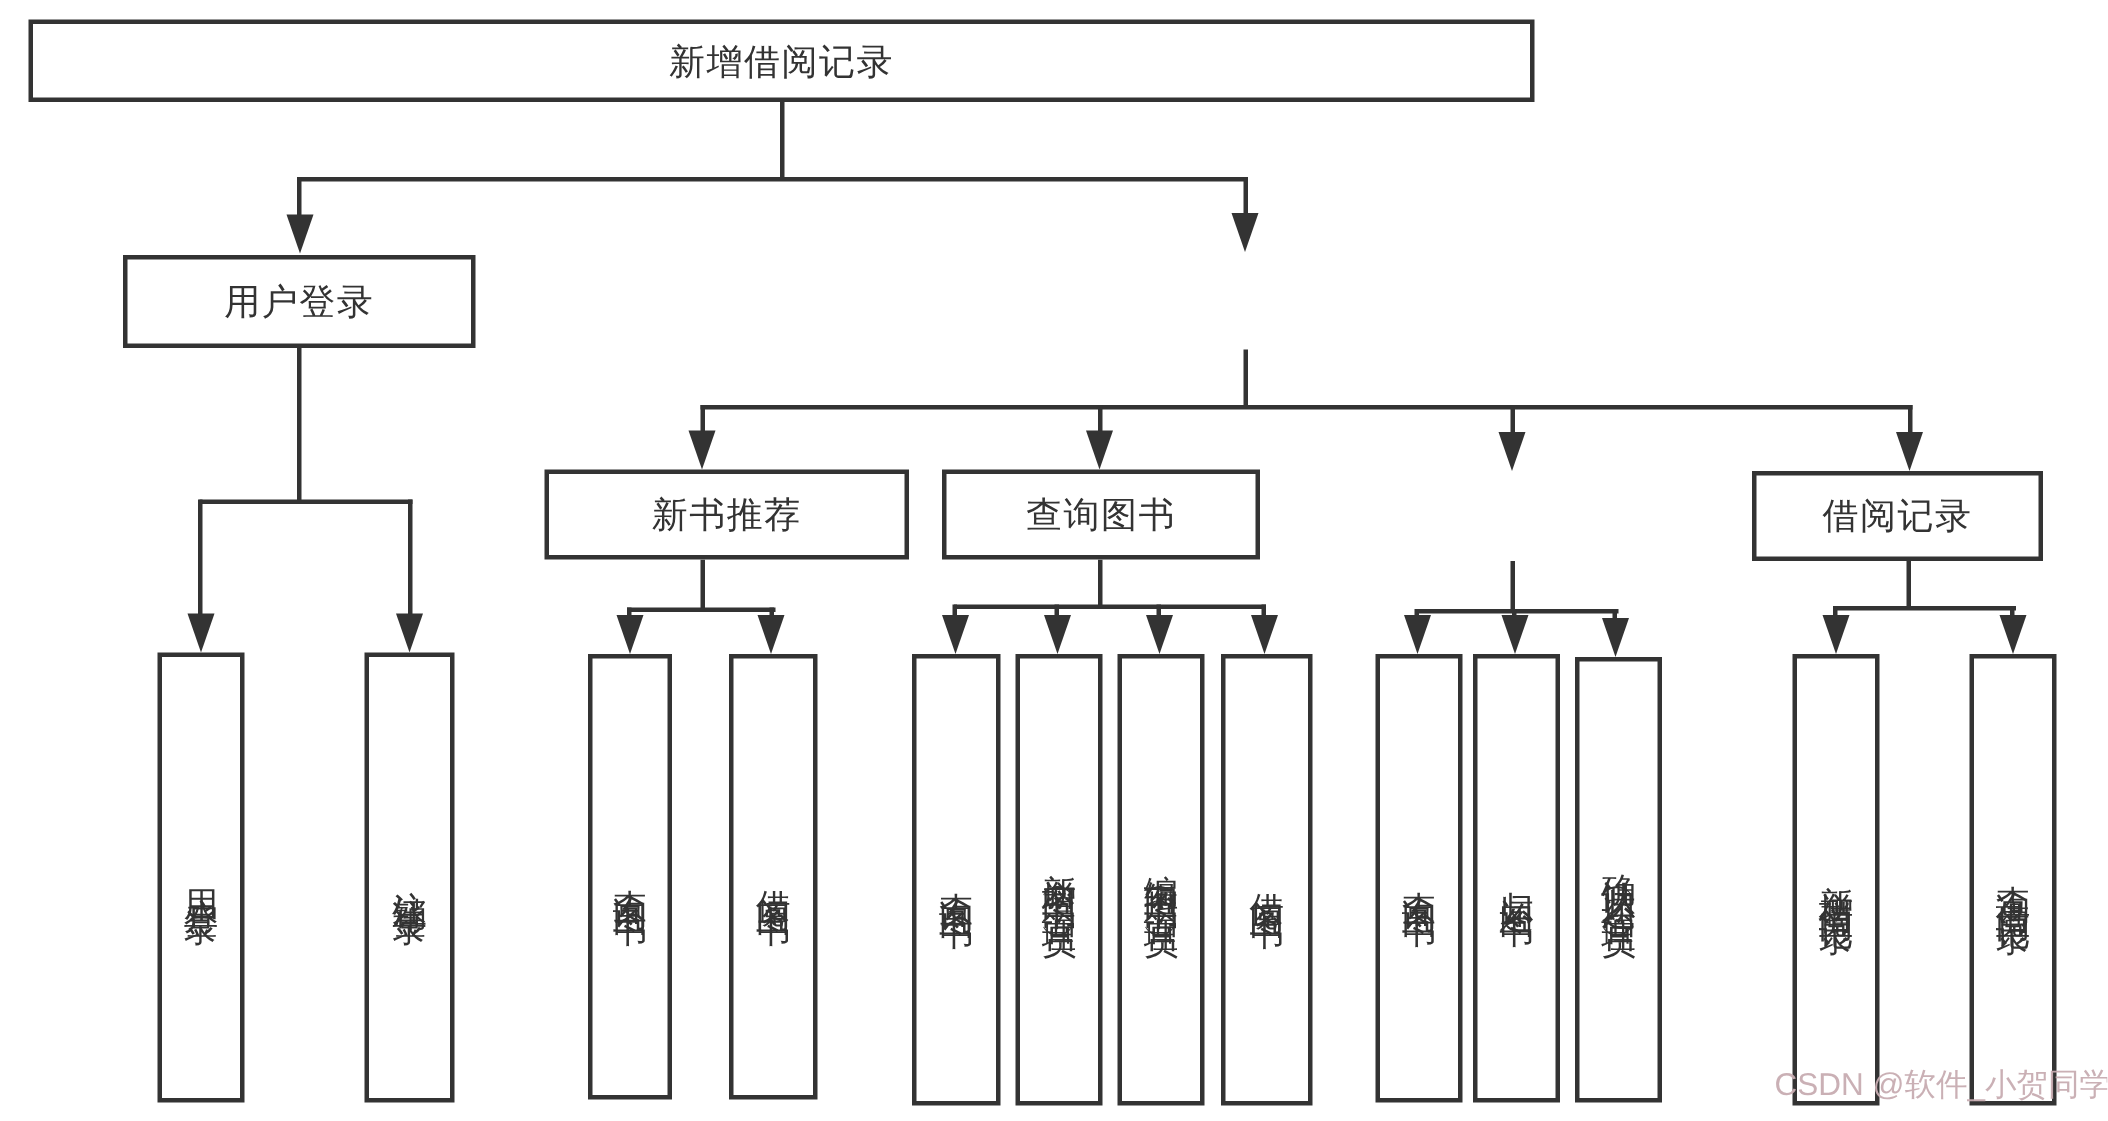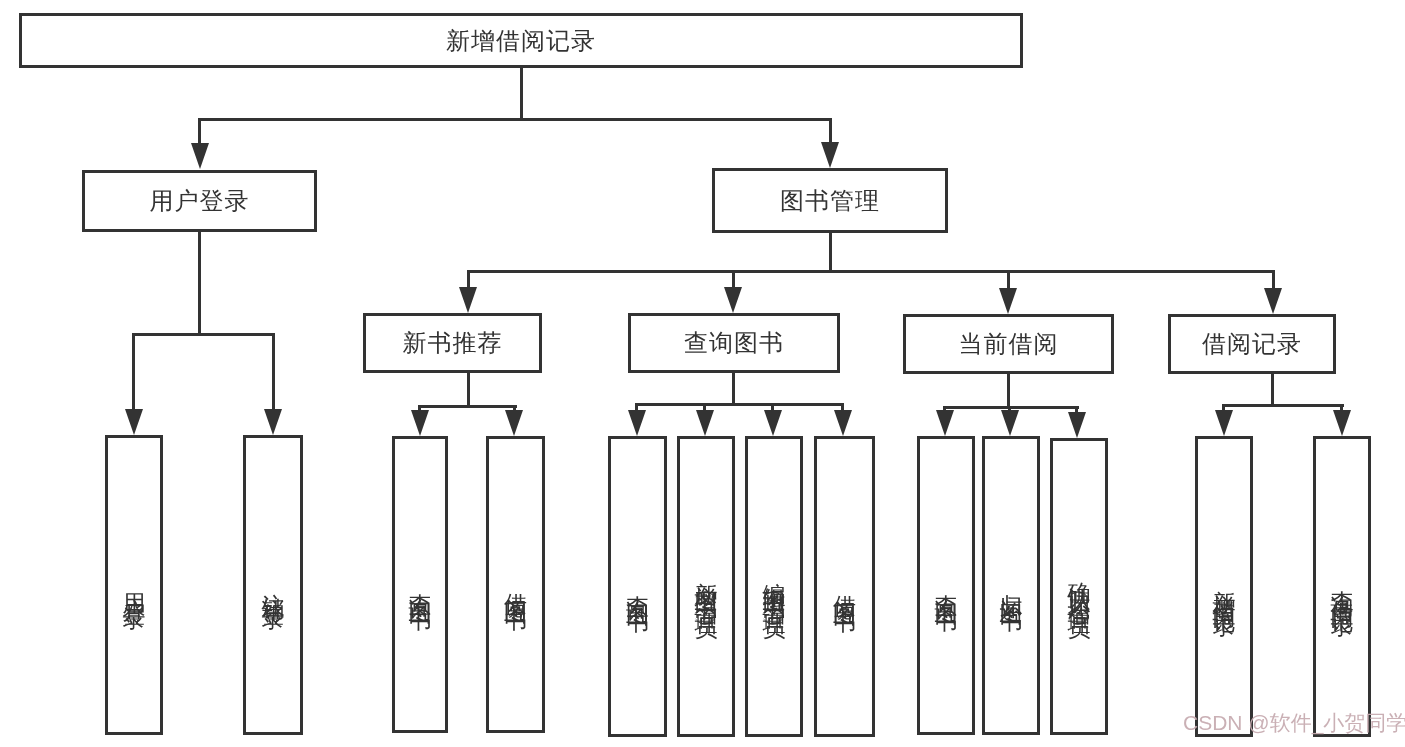--- a/index.html
+++ b/index.html
@@ -109,26 +109,24 @@
   <div class="ln" style="left:1271px;top:374px;width:3px;height:32px"></div>
   <div class="ln" style="left:1222px;top:404px;width:122px;height:3px"></div>
   <div class="ln" style="left:1222px;top:404px;width:3px;height:8px"></div>
   <div class="ar" style="left:1215px;top:410px"></div>
   <div class="ln" style="left:1340px;top:404px;width:3px;height:8px"></div>
   <div class="ar" style="left:1333px;top:410px"></div>
 
   <div class="box" style="left:19px;top:13px;width:1004px;height:55px">新增借阅记录</div>
 
   <div class="box" style="left:82px;top:170px;width:235px;height:62px">用户登录</div>
-  <div class="box" style="left:712px;top:168px;width:236px;height:65px">图书管理</div>
 
-  <div class="box" style="left:363px;top:313px;width:179px;height:60px">新书推荐</div>
+  <div class="box" style="left:363px;top:313px;width:243px;height:60px">新书推荐</div>
   <div class="box" style="left:628px;top:313px;width:212px;height:60px">查询图书</div>
-  <div class="box" style="left:903px;top:314px;width:211px;height:60px">当前借阅</div>
-  <div class="box" style="left:1168px;top:314px;width:168px;height:60px">借阅记录</div>
+  <div class="box" style="left:1168px;top:314px;width:194px;height:60px">借阅记录</div>
 
   <div class="box v" style="left:105px;top:435px;width:58px;height:300px">用户登录</div>
   <div class="box v" style="left:243px;top:435px;width:60px;height:300px">注销登录</div>
 
   <div class="box v" style="left:392px;top:436px;width:56px;height:297px">查询图书</div>
   <div class="box v" style="left:486px;top:436px;width:59px;height:297px">借阅图书</div>
 
   <div class="box v" style="left:608px;top:436px;width:59px;height:301px">查询图书</div>
   <div class="box v" style="left:677px;top:436px;width:58px;height:301px">新增图书（管理员）</div>
   <div class="box v" style="left:745px;top:436px;width:58px;height:301px">编辑图书（管理员）</div>

